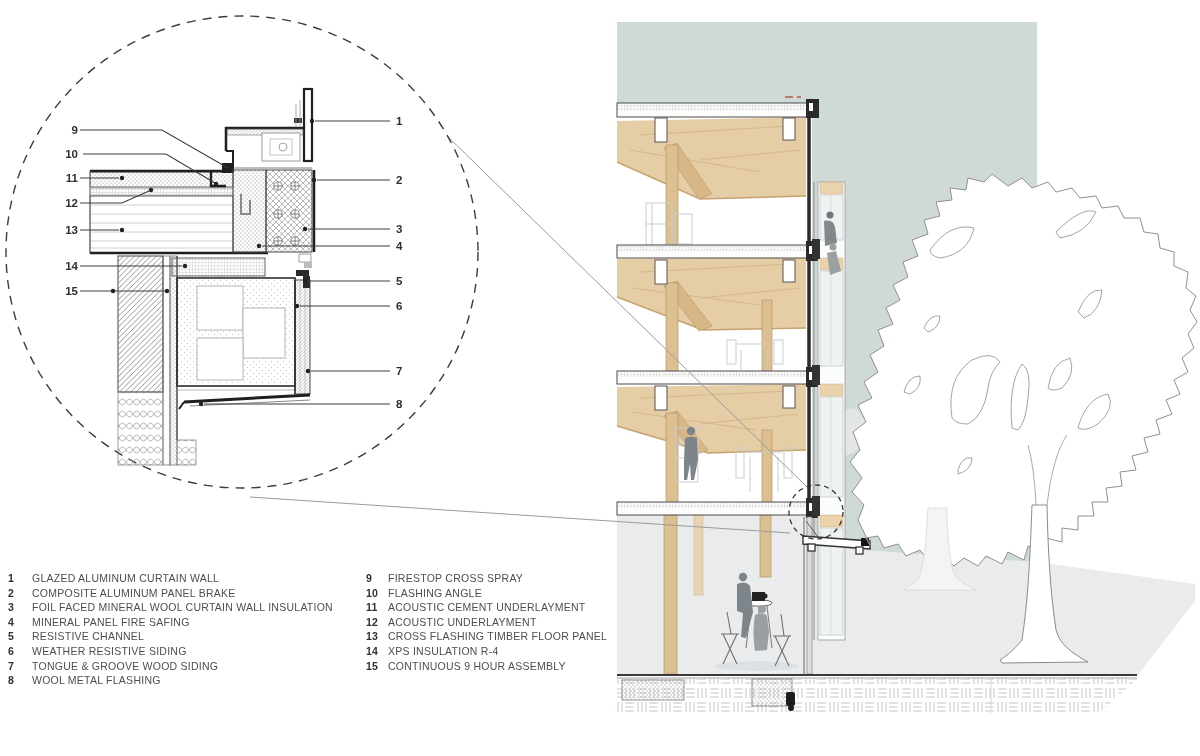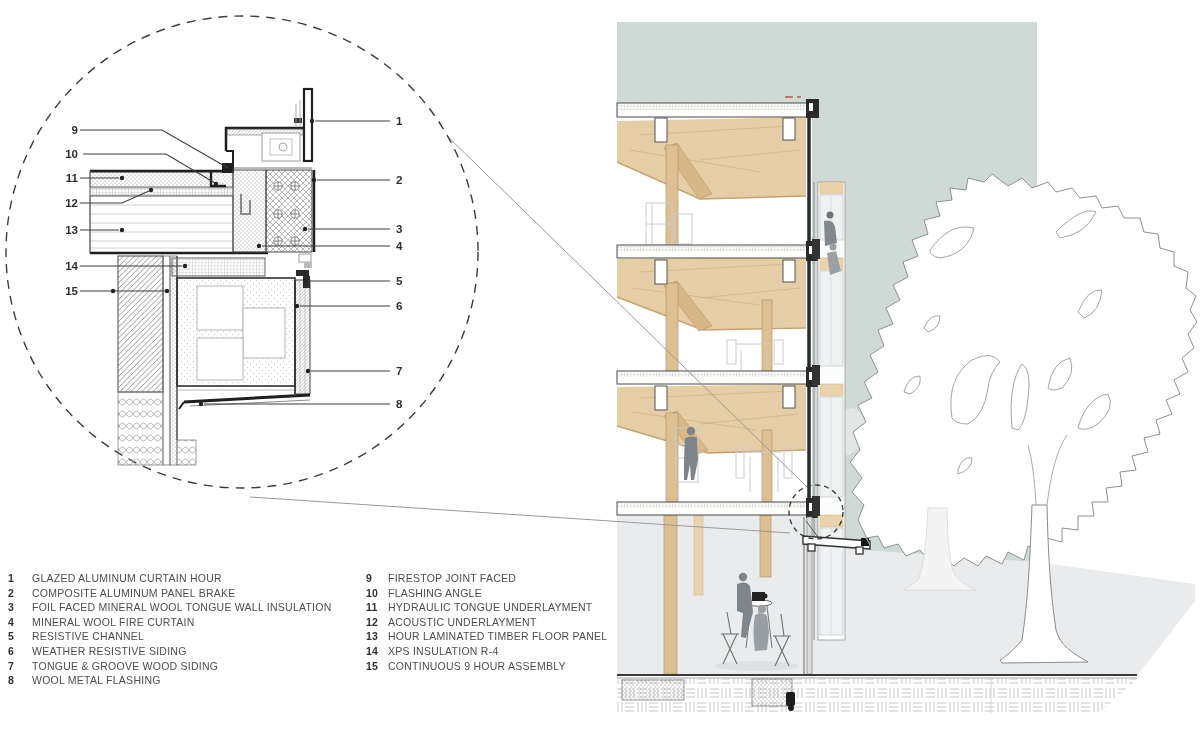--- a/index.html
+++ b/index.html
@@ -421,33 +421,33 @@
     <text class="callout" x="396" y="310">6</text>
     <text class="callout" x="396" y="375">7</text>
     <text class="callout" x="396" y="408">8</text>
   </g>
 </g>
 </svg>
 
 <div class="legend legend-left">
   <div class="row">
         <span class="num">1</span>
-        <span>GLAZED ALUMINUM CURTAIN HOUR</span>
+        <span>GLAZED ALUMINUM CURTAIN WALL</span>
       </div>
   <div class="row">
         <span class="num">2</span>
         <span>COMPOSITE ALUMINUM PANEL BRAKE</span>
       </div>
   <div class="row">
         <span class="num">3</span>
-        <span>FOIL FACED MINERAL WOOL TONGUE WALL INSULATION</span>
+        <span>FOIL FACED MINERAL WOOL CURTAIN WALL INSULATION</span>
       </div>
   <div class="row">
         <span class="num">4</span>
-        <span>MINERAL WOOL FIRE CURTAIN</span>
+        <span>MINERAL PANEL FIRE SAFING</span>
       </div>
   <div class="row">
         <span class="num">5</span>
         <span>RESISTIVE CHANNEL</span>
       </div>
   <div class="row">
         <span class="num">6</span>
         <span>WEATHER RESISTIVE SIDING</span>
       </div>
   <div class="row">
@@ -456,37 +456,37 @@
       </div>
   <div class="row">
         <span class="num">8</span>
         <span>WOOL METAL FLASHING</span>
       </div>
 </div>
 
 <div class="legend legend-right">
   <div class="row">
         <span class="num">9</span>
-        <span>FIRESTOP JOINT FACED</span>
+        <span>FIRESTOP CROSS SPRAY</span>
       </div>
   <div class="row">
         <span class="num">10</span>
         <span>FLASHING ANGLE</span>
       </div>
   <div class="row">
         <span class="num">11</span>
-        <span>HYDRAULIC TONGUE UNDERLAYMENT</span>
+        <span>ACOUSTIC CEMENT UNDERLAYMENT</span>
       </div>
   <div class="row">
         <span class="num">12</span>
         <span>ACOUSTIC UNDERLAYMENT</span>
       </div>
   <div class="row">
         <span class="num">13</span>
-        <span>HOUR LAMINATED TIMBER FLOOR PANEL</span>
+        <span>CROSS FLASHING TIMBER FLOOR PANEL</span>
       </div>
   <div class="row">
         <span class="num">14</span>
         <span>XPS INSULATION R-4</span>
       </div>
   <div class="row">
         <span class="num">15</span>
         <span>CONTINUOUS 9 HOUR ASSEMBLY</span>
       </div>
 </div>

